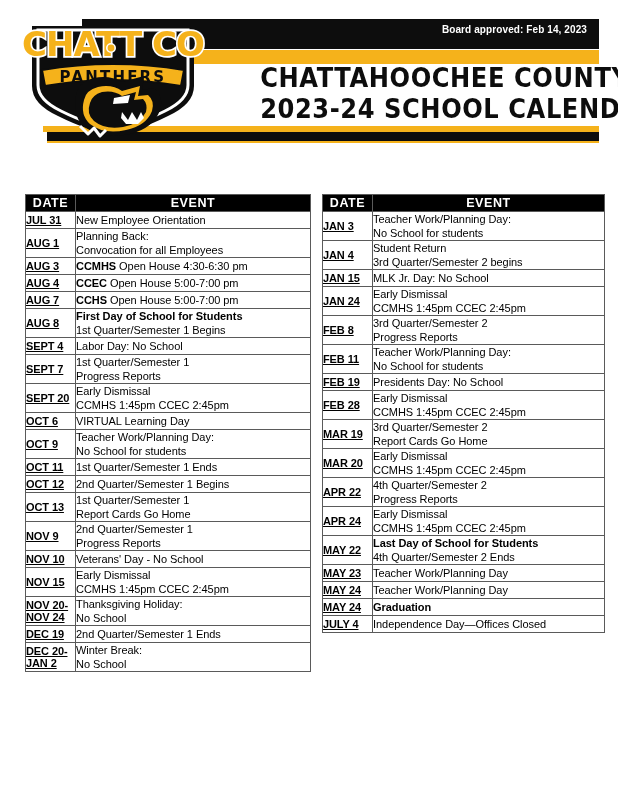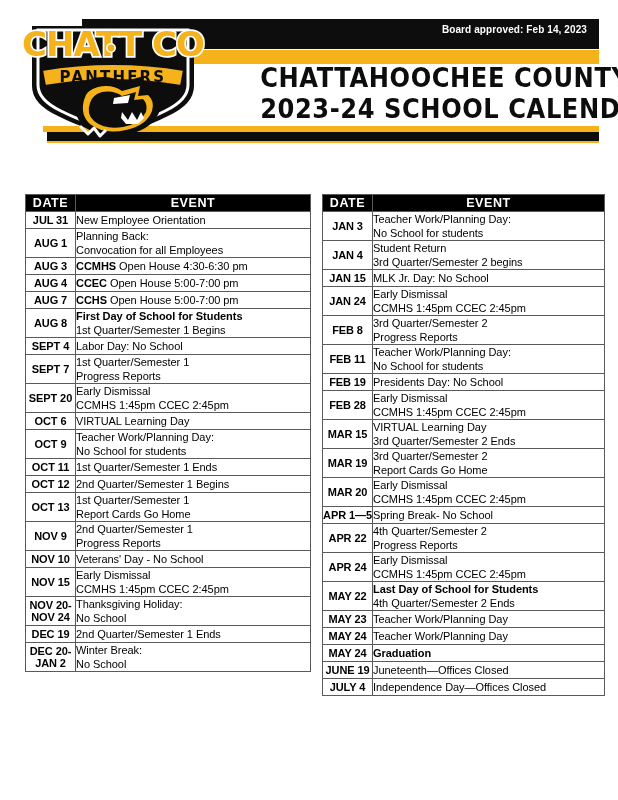--- a/index.html
+++ b/index.html
@@ -91,24 +91,25 @@
     line-height:16px;
     text-align:center;
     border:1px solid #000000;
   }
   col.c-date{width:50px;}
 
   td.date{
     font-size:11px;
     font-weight:bold;
     color:#000;
-    text-align:center;
+    text-align:left;
     padding:0 0 0 3px;
     line-height:12.5px;
     letter-spacing:-.1px;
+    text-decoration:underline;
   }
   td.date .d2{display:block;}
   td.ev{
     font-size:11px;
     color:#000;
     text-align:left;
     line-height:14px;
     padding:1px 2px;
     letter-spacing:-.05px;
   }
@@ -439,51 +440,34 @@
               <td class="date">
                 <span class="d2">FEB 28</span>
               </td>
               <td class="ev">
                 <span class="ln b1">Early Dismissal</span>
                 <span class="ln">CCMHS 1:45pm     CCEC 2:45pm</span>
               </td>
             </tr>
             <tr class="r2">
               <td class="date">
-                <span class="d2">MAR 15</span>
-              </td>
-              <td class="ev">
-                <span class="ln b1">VIRTUAL Learning Day</span>
-                <span class="ln">3rd Quarter/Semester 2 Ends</span>
-              </td>
-            </tr>
-            <tr class="r2">
-              <td class="date">
                 <span class="d2">MAR 19</span>
               </td>
               <td class="ev">
                 <span class="ln b1">3rd Quarter/Semester 2</span>
                 <span class="ln">Report Cards Go Home</span>
               </td>
             </tr>
             <tr class="r2">
               <td class="date">
                 <span class="d2">MAR 20</span>
               </td>
               <td class="ev">
                 <span class="ln b1">Early Dismissal</span>
                 <span class="ln">CCMHS 1:45pm     CCEC 2:45pm</span>
-              </td>
-            </tr>
-            <tr class="r1">
-              <td class="date">
-                <span class="d2">APR 1—5</span>
-              </td>
-              <td class="ev">
-                <span class="ln b1">Spring Break- No School</span>
               </td>
             </tr>
             <tr class="r2">
               <td class="date">
                 <span class="d2">APR 22</span>
               </td>
               <td class="ev">
                 <span class="ln b1">4th Quarter/Semester 2</span>
                 <span class="ln">Progress Reports</span>
               </td>
@@ -525,28 +509,20 @@
             <tr class="r1">
               <td class="date">
                 <span class="d2">MAY 24</span>
               </td>
               <td class="ev bold">
                 <span class="ln b1">Graduation</span>
               </td>
             </tr>
             <tr class="r1">
               <td class="date">
-                <span class="d2">JUNE 19</span>
-              </td>
-              <td class="ev">
-                <span class="ln b1">Juneteenth—Offices Closed</span>
-              </td>
-            </tr>
-            <tr class="r1">
-              <td class="date">
                 <span class="d2">JULY 4</span>
               </td>
               <td class="ev">
                 <span class="ln b1">Independence Day—Offices Closed</span>
               </td>
             </tr>
           </tbody>
       </table>
     </div>
 

